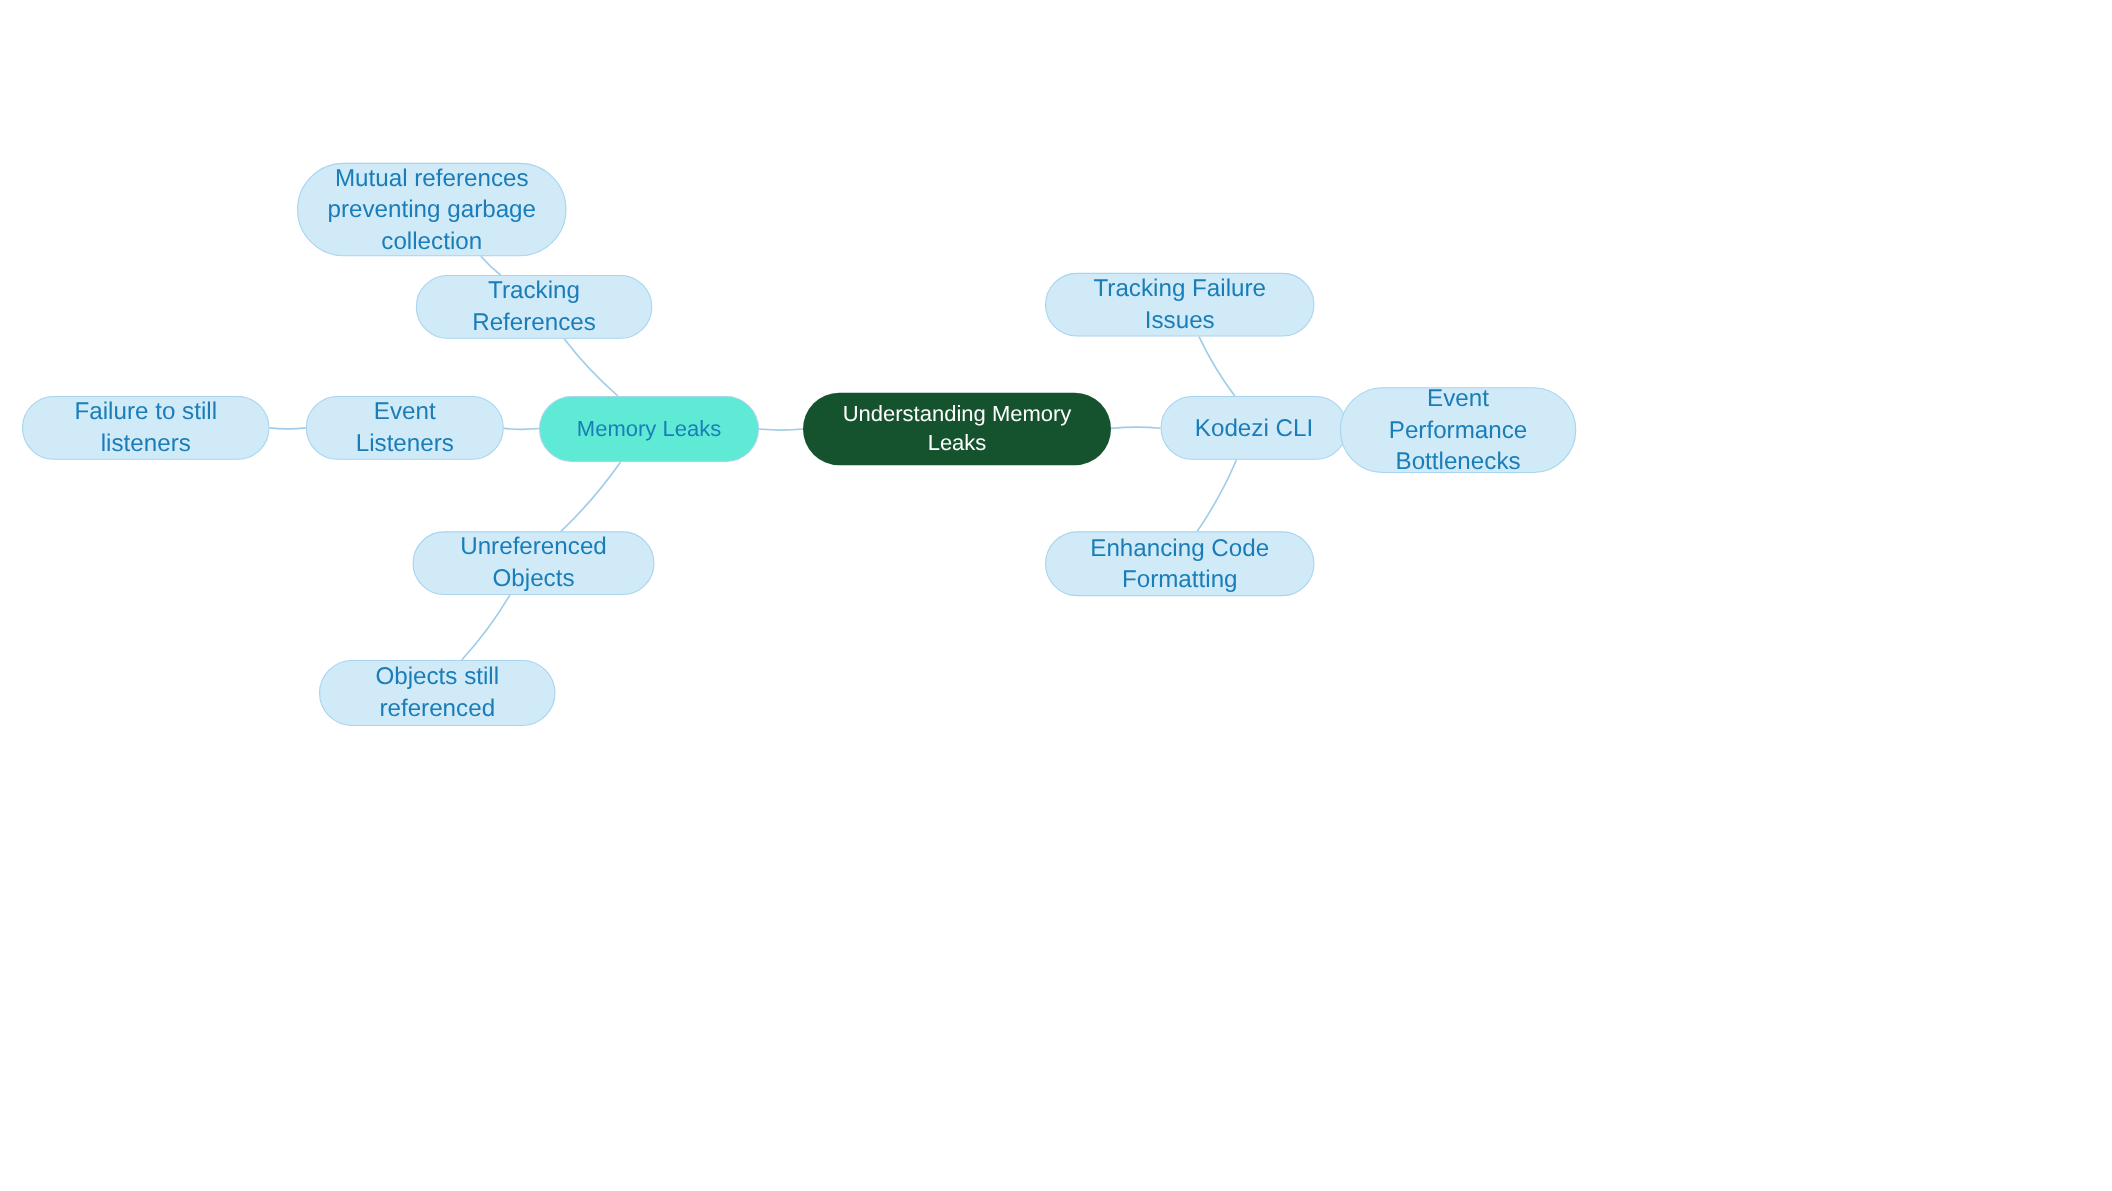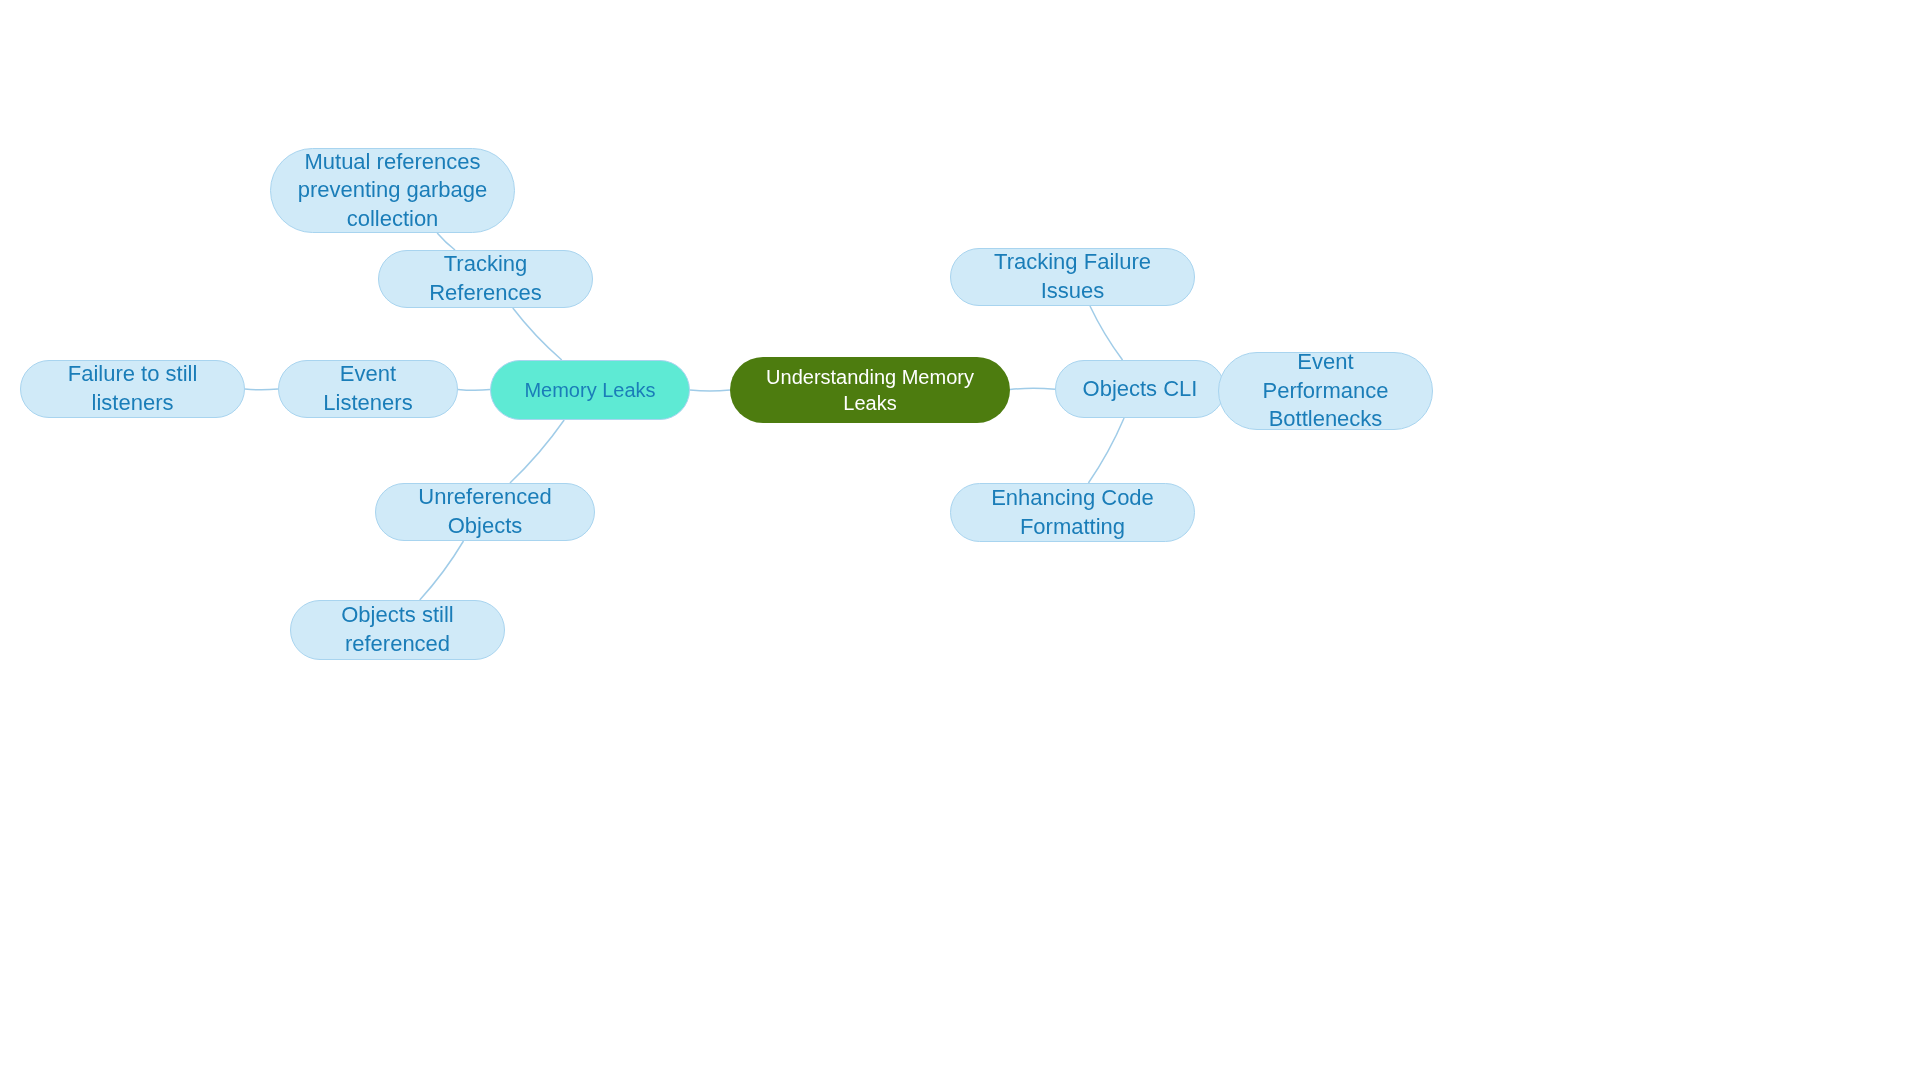--- a/index.html
+++ b/index.html
@@ -30,21 +30,21 @@
       line-height: 1.3;
       padding: 14px 24px;
       cursor: pointer;
     }
     .node-light {
       background: #d0eaf8;
       color: #1a7db8;
       border: 1.5px solid #a8d4ef;
     }
     .node-dark {
-      background: #4d7c0f;
+      background: #14532d;
       color: #ffffff;
       border: none;
       font-size: 20px;
       font-weight: 500;
     }
     .node-medium {
       background: #5eead4;
       color: #1a7db8;
       border: 1.5px solid #a8d4ef;
       font-size: 20px;
@@ -77,19 +77,19 @@
 <div class="node node-light" style="left:270px; top:148px; width:245px; height:85px;">Mutual references preventing garbage collection</div>
 
 <div class="node node-light" style="left:278px; top:360px; width:180px; height:58px;">Event Listeners</div>
 
 <div class="node node-light" style="left:20px; top:360px; width:225px; height:58px;">Failure to still listeners</div>
 
 <div class="node node-light" style="left:375px; top:483px; width:220px; height:58px;text-align:center;">Unreferenced Objects</div>
 
 <div class="node node-light" style="left:290px; top:600px; width:215px; height:60px;">Objects still referenced</div>
 
-<div class="node node-light" style="left:1055px; top:360px; width:170px; height:58px;">Objects CLI</div>
+<div class="node node-light" style="left:1055px; top:360px; width:170px; height:58px;">Kodezi CLI</div>
 
 <div class="node node-light" style="left:950px; top:248px; width:245px; height:58px;">Tracking Failure Issues</div>
 
 <div class="node node-light" style="left:1218px; top:352px; width:215px; height:78px;">Event Performance Bottlenecks</div>
 
 <div class="node node-light" style="left:950px; top:483px; width:245px; height:59px;">Enhancing Code Formatting</div>
 
 </body></html>

